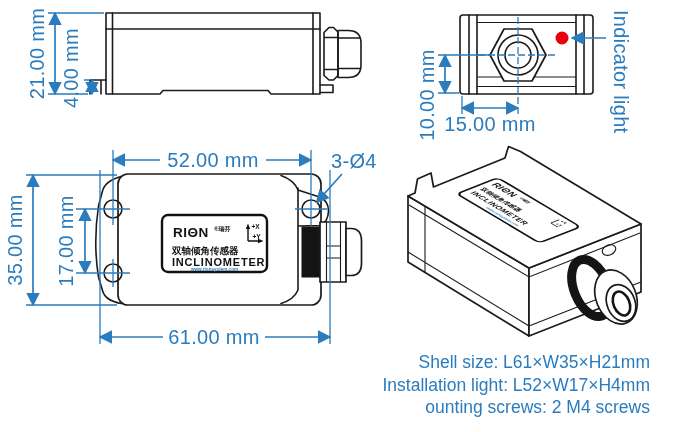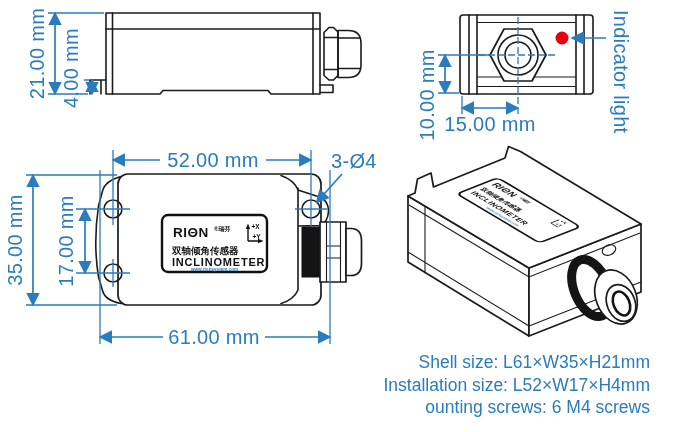--- a/index.html
+++ b/index.html
@@ -142,16 +142,16 @@
       <text class="axTxt" x="83" y="15.5">+Y</text>
       <text class="lblCn" x="7" y="26">双轴倾角传感器</text>
       <text class="lblEn" x="7" y="36.5">INCLINOMETER</text>
       <text class="lblUrl" x="50" y="42.5" text-anchor="middle">www.rionsystem.com</text>
     </g>
   </g>
 </svg>
 
 <div id="notes">
   <span>Shell size: L61×W35×H21mm</span>
-  <span>Installation size: L52×W17×H4mm</span>
-  <span>ounting screws: 6 M4 screws</span>
+  <span>Installation light: L52×W17×H4mm</span>
+  <span>ounting screws: 2 M4 screws</span>
 </div>
 </div>
 
 </body></html>

